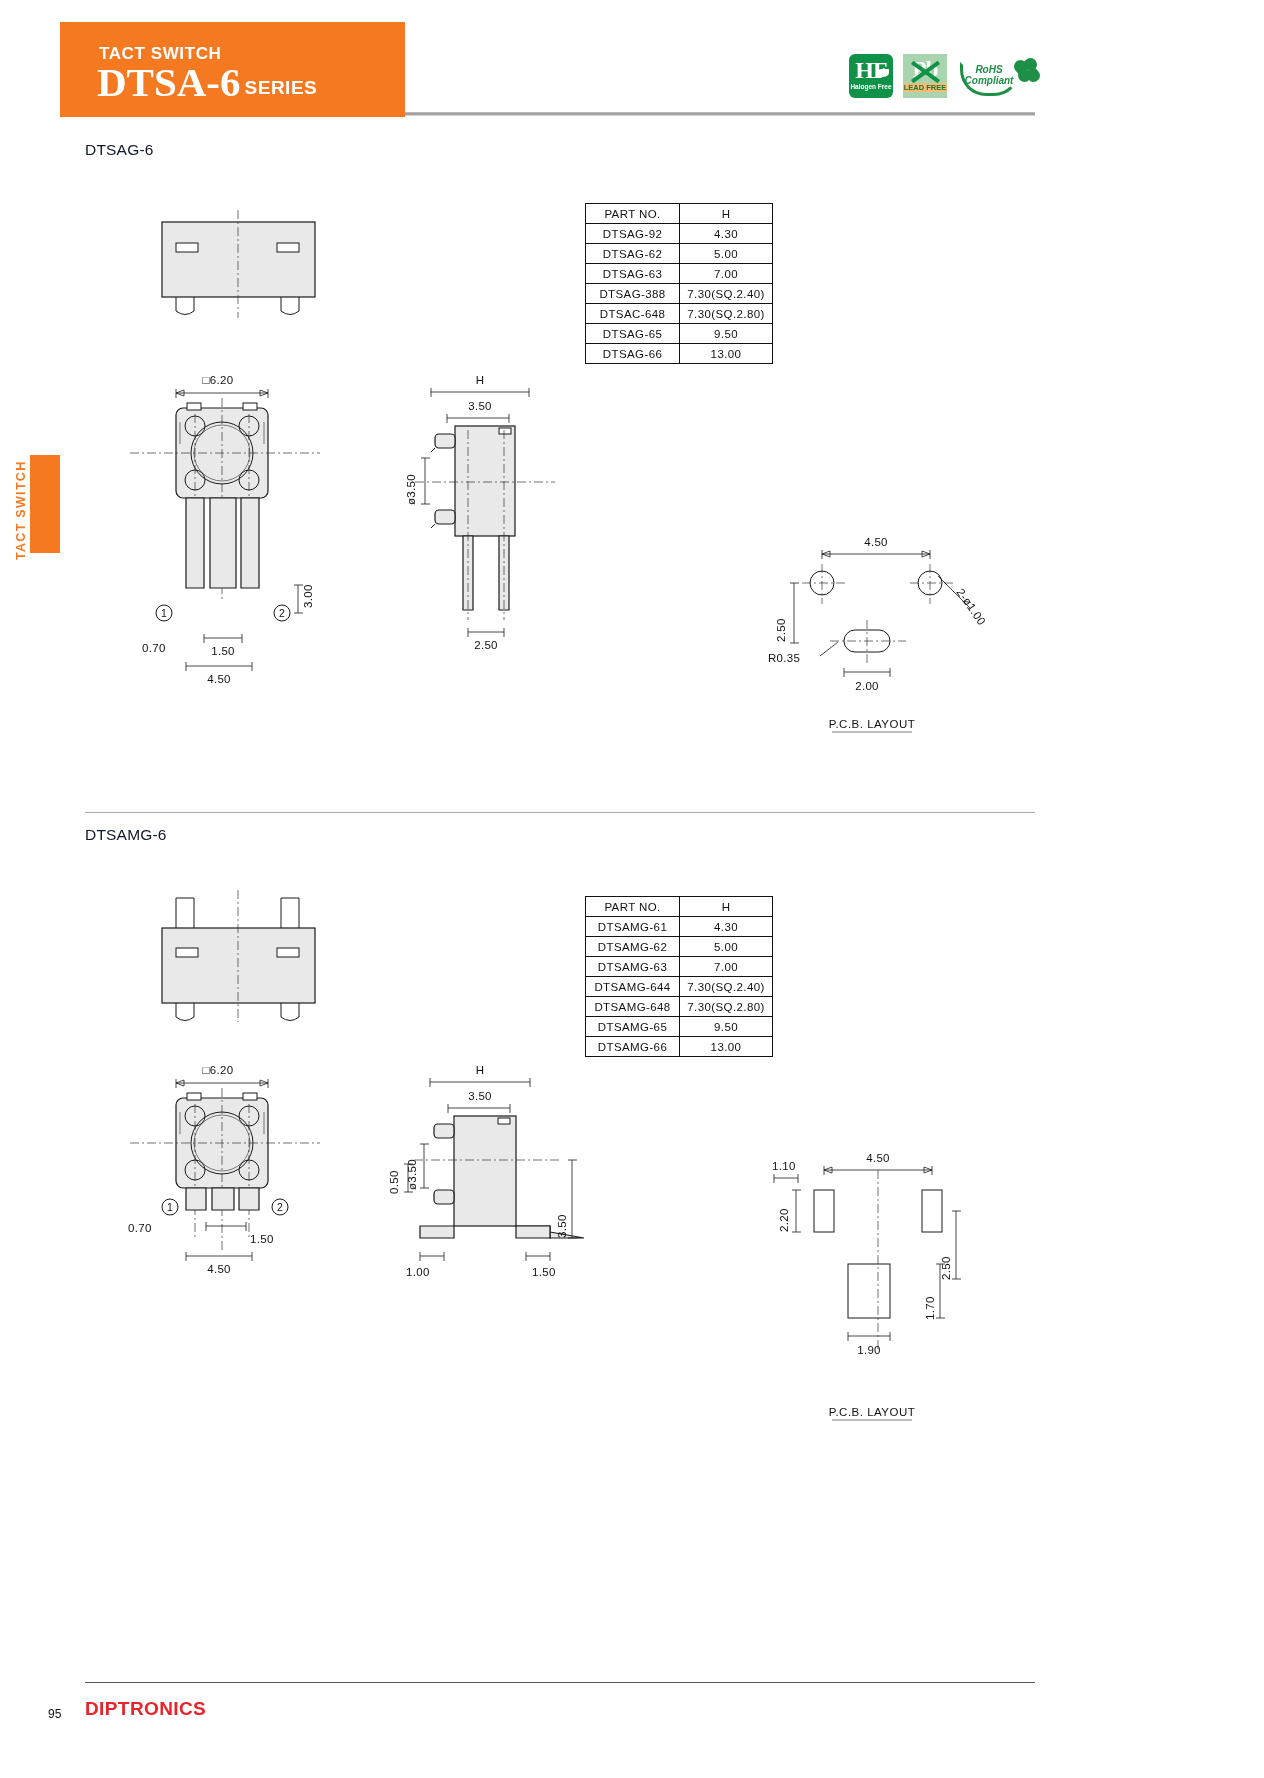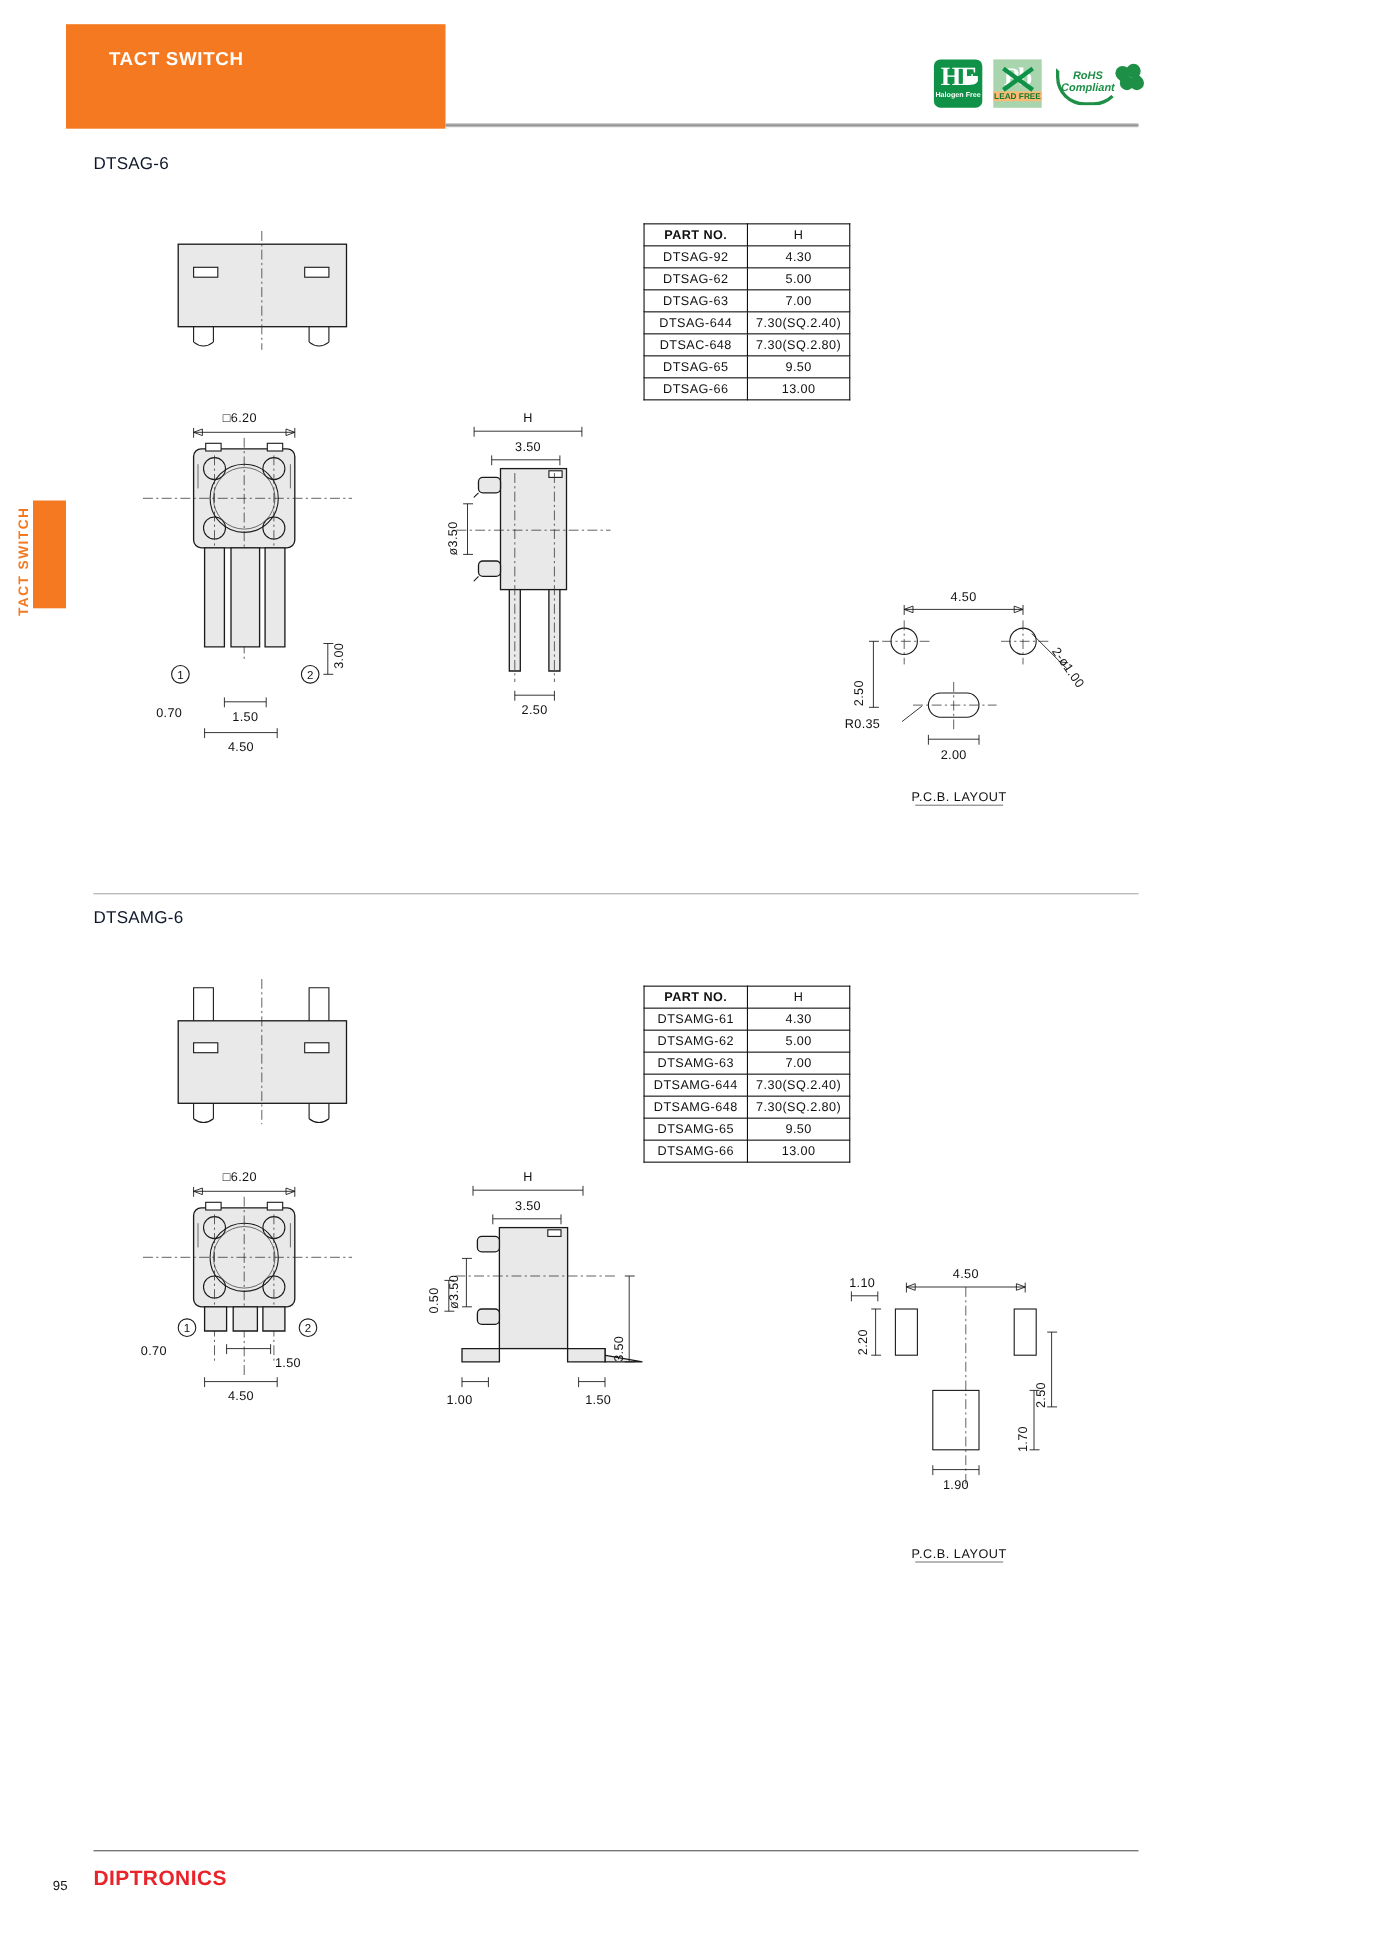--- a/index.html
+++ b/index.html
@@ -85,21 +85,21 @@
   .sec-title{position:absolute;font-size:15.5px;font-weight:normal;color:#0f172a;letter-spacing:.2px;}
   .divider{position:absolute;left:85px;width:950px;height:1px;background:#aaa;}
 
   
   .ptable{position:absolute;border-collapse:collapse;
     font-family:"Liberation Sans", sans-serif;}
   .ptable td,.ptable th{
     border:1px solid #111;font-size:11.5px;font-weight:normal;
     text-align:center;padding:1px 4px;height:17px;color:#111;letter-spacing:.4px;
   }
-  .ptable .c0{width:85px;font-weight:bold;}
+  .ptable .c0{width:85px;}
   .ptable .c1{width:84px;}
 
   
   svg{position:absolute;overflow:visible;}
   .ln{stroke:#1a1a1a;fill:none;stroke-width:1;}
   .ln-thin{stroke:#444;fill:none;stroke-width:.7;}
   .cl{stroke:#333;fill:none;stroke-width:.7;stroke-dasharray:9 3 2 3;}
   .body-fill{fill:#e9e9e9;stroke:#1a1a1a;stroke-width:1.2;}
   .white-fill{fill:#ffffff;stroke:#1a1a1a;stroke-width:1;}
   .dim{stroke:#1a1a1a;fill:none;stroke-width:.8;}
@@ -112,20 +112,21 @@
   .brand{position:absolute;left:85px;top:1698px;color:#E8232A;font-size:19px;font-weight:bold;letter-spacing:.4px;}
   .pageno{position:absolute;left:48px;top:1707px;font-size:12px;color:#111;}
 </style>
 </head>
 <body>
 
 <div class="page">
 
   <div class="hdr-orange"></div>
   <div class="hdr-tact">TACT SWITCH</div>
+  <div class="hdr-series"><span>DTSA-6</span><span class="sfx">SERIES</span></div>
   <div class="hdr-rule"></div>
 
   <div class="logo-hf">
     <span class="big">HF</span>
     <span class="leaf"></span>
     <span class="cap">Halogen Free</span>
   </div>
   <div class="logo-lf">
     <span class="big">Pb</span>
     <span class="x1"></span>
@@ -172,21 +173,21 @@
         </tr>
     <tr>
           <td>DTSAG-62</td>
           <td>5.00</td>
         </tr>
     <tr>
           <td>DTSAG-63</td>
           <td>7.00</td>
         </tr>
     <tr>
-          <td>DTSAG-644</td>
+          <td>DTSAG-388</td>
           <td>7.30(SQ.2.40)</td>
         </tr>
     <tr>
           <td>DTSAC-648</td>
           <td>7.30(SQ.2.80)</td>
         </tr>
     <tr>
           <td>DTSAG-65</td>
           <td>9.50</td>
         </tr>

